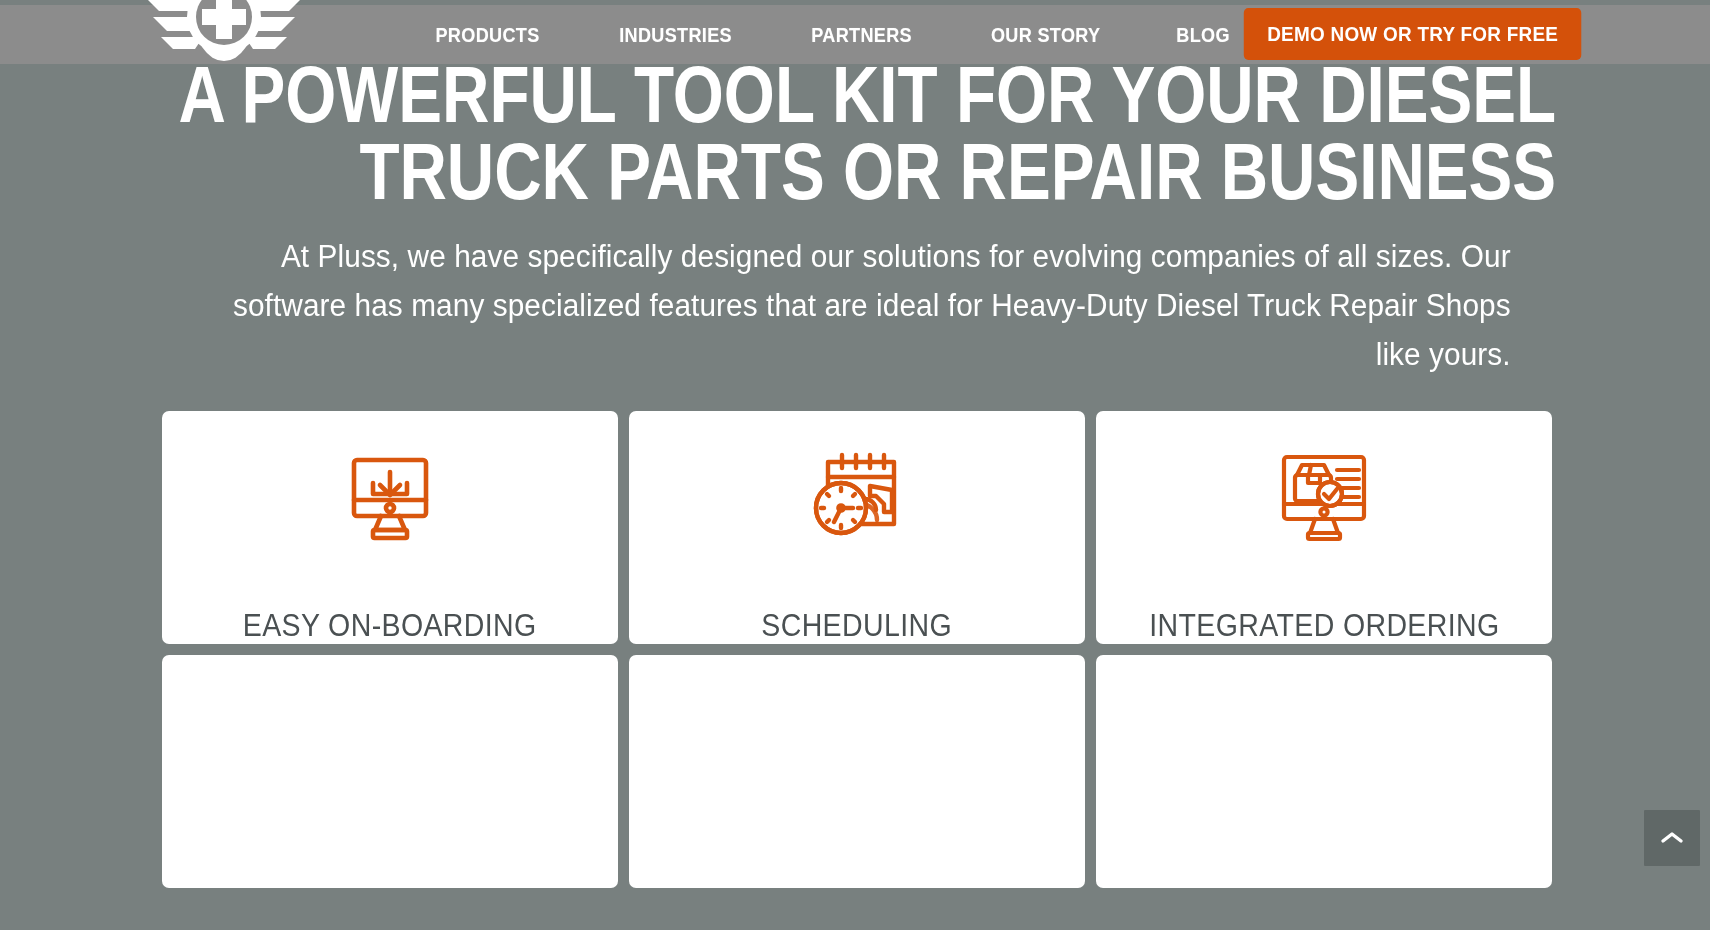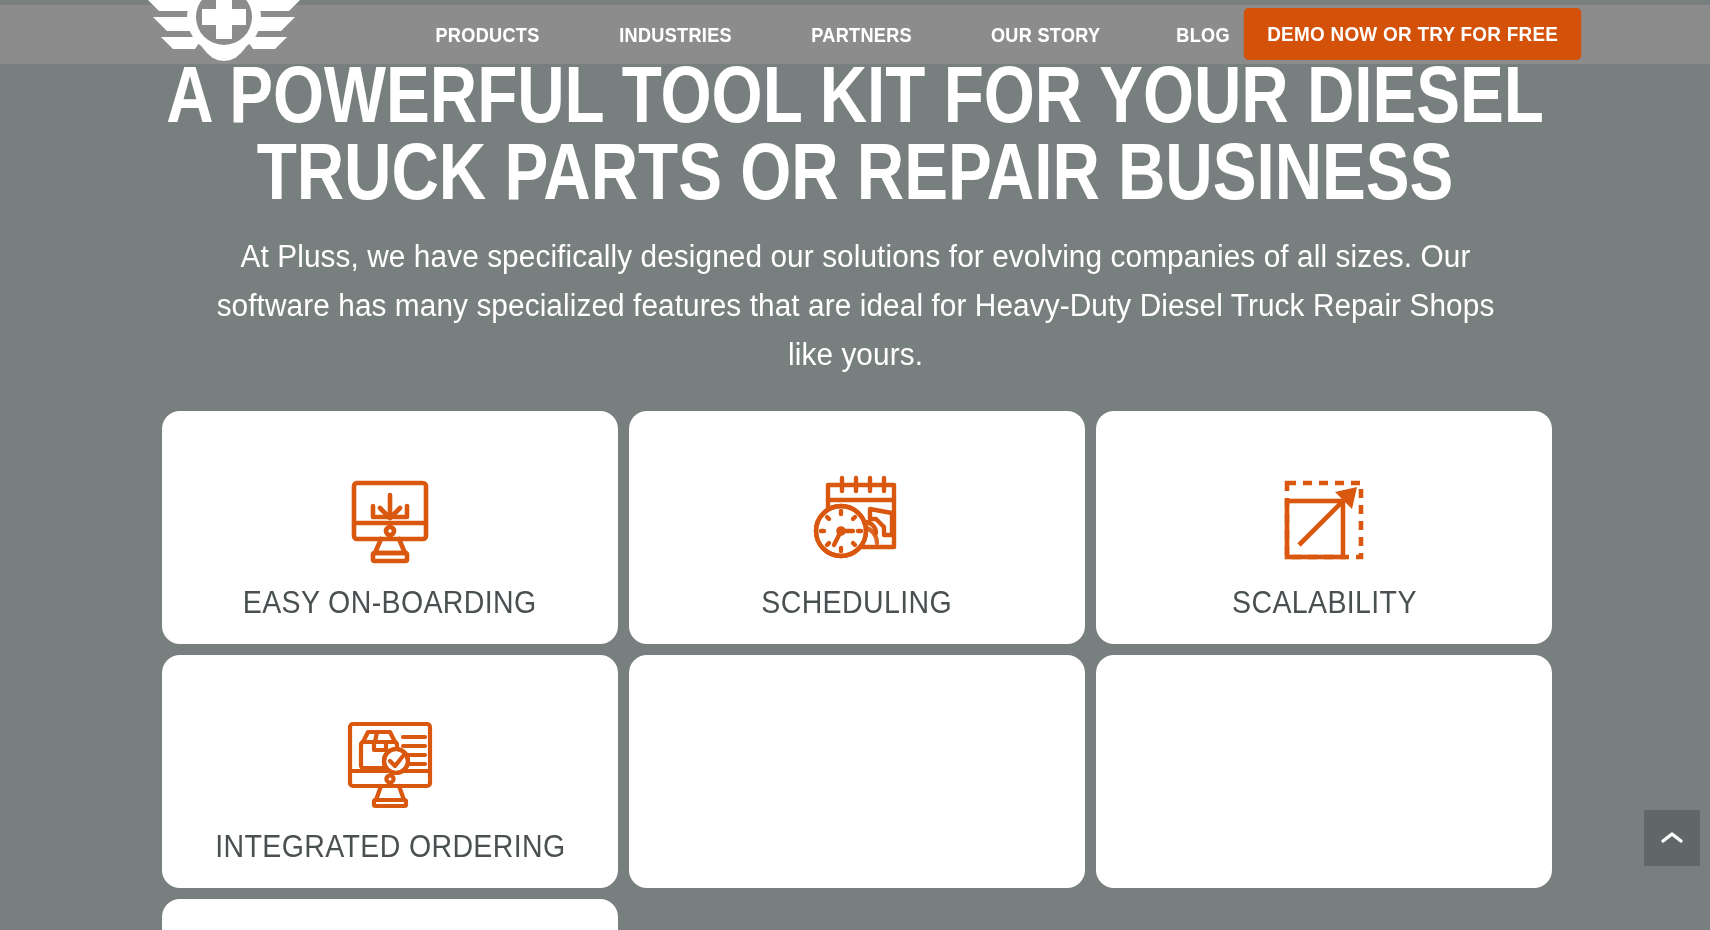--- a/index.html
+++ b/index.html
@@ -90,21 +90,21 @@
     transform-origin: center;
   }
 
   
   .hero {
     position: absolute;
     top: 59px;
     left: 0;
     width: 1710px;
     padding-top: 0;
-    text-align: center;
+    text-align: right;
   }
 
   .hero-title {
     color: #ffffff;
     font-family: "Liberation Sans Narrow", "Liberation Sans", sans-serif;
     font-weight: 700;
     font-size: 80px;
     line-height: 77px;
     letter-spacing: 0px;
     text-transform: uppercase;
@@ -134,25 +134,25 @@
     left: 162px;
     width: 1390px;
     display: grid;
     grid-template-columns: repeat(3, 456px);
     grid-auto-rows: 233px;
     gap: 11px 11px;
   }
 
   .feature-card {
     background: #ffffff;
-    border-radius: 18px;
+    border-radius: 7px;
     display: flex;
     flex-direction: column;
     align-items: center;
-    justify-content: center;
+    justify-content: space-between;
     padding-top: 30px;
     cursor: pointer;
     overflow: hidden;
   }
 
   .feature-icon {
     height: 112px;
     width: 112px;
     display: flex;
     align-items: center;
@@ -286,31 +286,20 @@
         <line x1="54" y1="64" x2="57" y2="64"></line>
         <line x1="23" y1="50" x2="25" y2="52"></line>
         <line x1="49" y1="76" x2="51" y2="78"></line>
         <line x1="51" y1="50" x2="49" y2="52"></line>
         <line x1="25" y1="76" x2="23" y2="78"></line>
       </svg>
     </div>
     <div class="feature-label">SCHEDULING</div>
   </div>
 
-  <div class="feature-card">
-    <div class="feature-icon">
-      <svg width="106" height="106" viewBox="0 0 106 106" fill="none" stroke="#d9570e" stroke-width="4.6" stroke-linecap="butt" stroke-linejoin="miter">
-        <rect x="16" y="16" width="74" height="74" stroke-dasharray="9 7"></rect>
-        <rect x="16" y="34" width="56" height="56"></rect>
-        <line x1="28" y1="78" x2="80" y2="26"></line>
-        <polygon points="86,20 64,25 81,42" fill="#d9570e" stroke="none"></polygon>
-      </svg>
-    </div>
-    <div class="feature-label">SCALABILITY</div>
-  </div>
 
   <div class="feature-card">
     <div class="feature-icon">
       <svg width="106" height="106" viewBox="0 0 106 106" fill="none" stroke="#d9570e" stroke-width="4.2" stroke-linecap="round" stroke-linejoin="round">
         <rect x="13" y="13" width="80" height="62" rx="3"></rect>
         <line x1="13" y1="60" x2="93" y2="60"></line>
         <circle cx="53" cy="68" r="3.6"></circle>
 
         <rect x="24" y="31" width="36" height="26" rx="2.5"></rect>
         <path d="M26 31 L31 21 H53 L58 31"></path>

